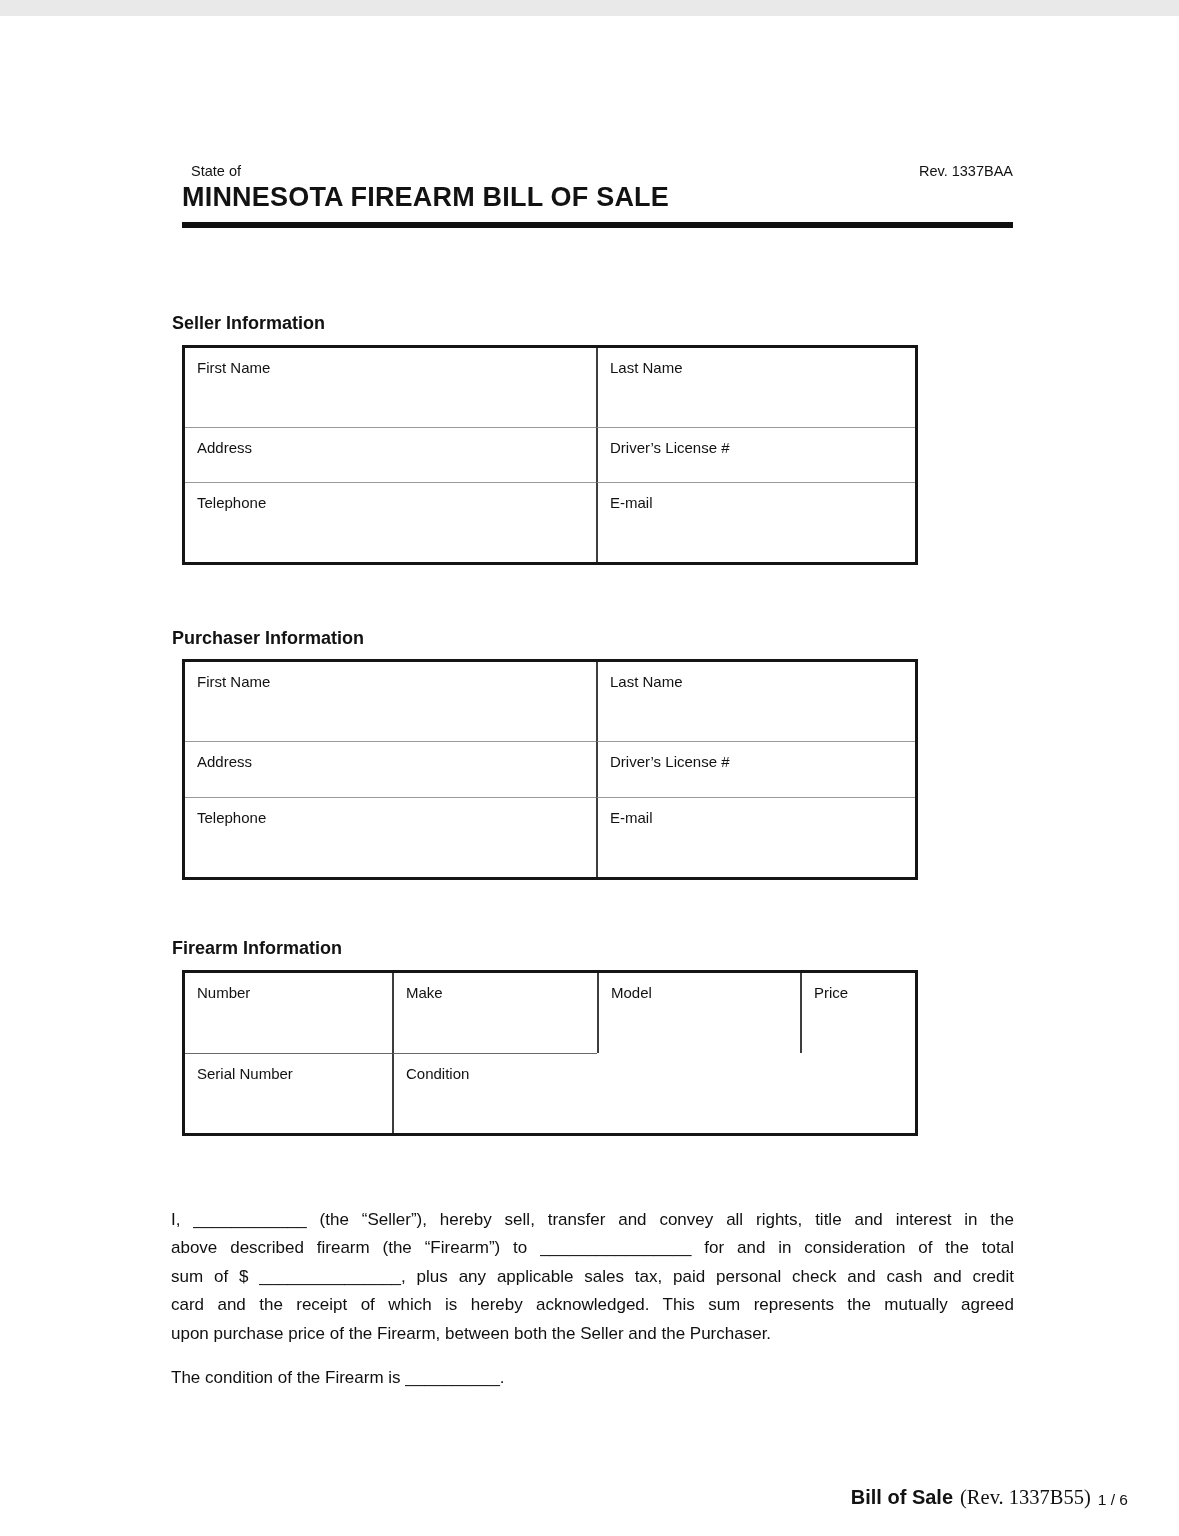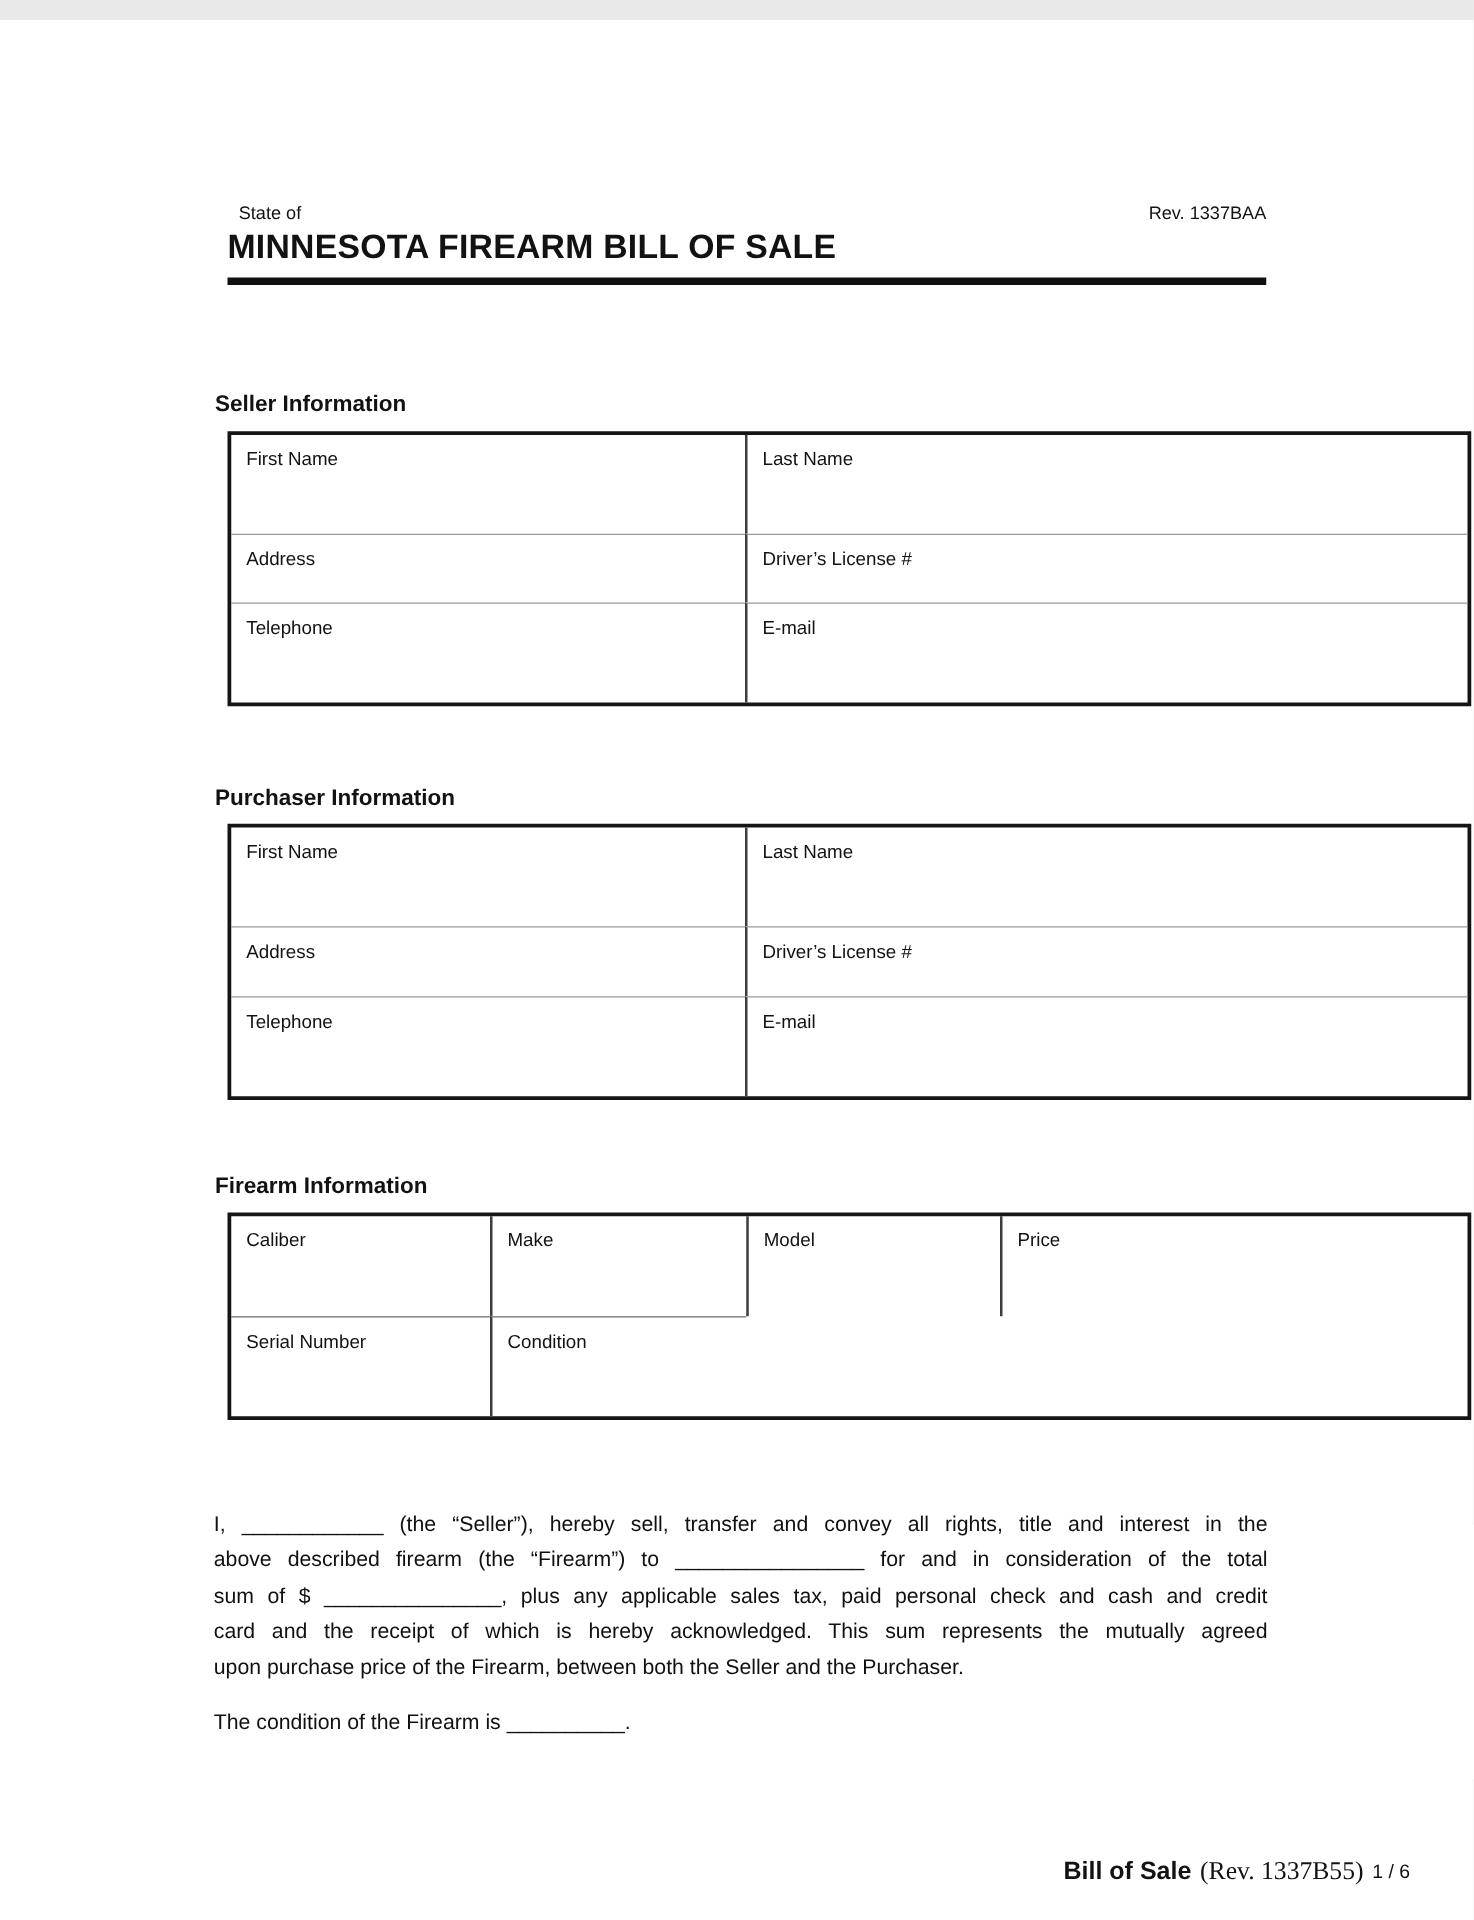--- a/index.html
+++ b/index.html
@@ -25,21 +25,21 @@
   .title-rule{position:absolute;left:182px;top:206px;width:831px;height:6px;background:#101010;}
 
   
   .sec-heading{position:absolute;left:172px;font-size:18px;font-weight:bold;line-height:22px;text-align:right;}
   .sh-seller{top:296px;}
   .sh-purchaser{top:611px;}
   .sh-firearm{top:921px;}
 
   
   .info-table{
-    position:absolute;left:182px;width:995px;
+    position:absolute;left:182px;width:736px;
     display:grid;border:3px solid #151515;background:#fff;
   }
   .tbl-seller{top:329px;height:220px;grid-template-columns:411px auto;grid-template-rows:79px 55px auto;}
   .tbl-purchaser{top:643px;height:221px;grid-template-columns:411px auto;grid-template-rows:79px 56px auto;}
   .tbl-firearm{top:954px;height:166px;grid-template-columns:207px 205px 203px auto;grid-template-rows:80px auto;}
 
   .cell{padding:11px 12px;font-size:15px;line-height:18px;}
   .vl{border-left:2px solid #3d3d3d;}
   .ht{border-top:1px solid #9a9a9a;}
   .tbl-firearm .ht{border-top:1px solid #6a6a6a;}
@@ -54,21 +54,21 @@
   .jline{text-align:justify;text-align-last:justify;}
   .lline{text-align:left;}
   .condition-line{
     position:absolute;left:171px;top:1348px;width:843px;
     font-size:17px;line-height:28.4px;color:#101010;
   }
 
   
   .footer{
     position:absolute;right:51px;top:1470px;
-    display:flex;align-items:center;gap:7px;white-space:nowrap;
+    display:flex;align-items:flex-end;gap:7px;white-space:nowrap;
   }
   .footer .doc-name{font-size:20px;font-weight:bold;font-family:"Liberation Sans",sans-serif;}
   .footer .doc-rev{font-size:20.5px;font-family:"Liberation Serif",serif;}
   .footer .page-num{font-size:15.5px;font-family:"Liberation Sans",sans-serif;}
 </style>
 </head>
 <body>
 
 <div class="page">
 
@@ -117,21 +117,21 @@
       <span class="cell-label">Telephone</span>
     </div>
     <div class="cell vl ht">
       <span class="cell-label">E-mail</span>
     </div>
   </div>
 
   <div class="sec-heading sh-firearm">Firearm Information</div>
   <div class="info-table tbl-firearm">
     <div class="cell">
-      <span class="cell-label">Caliber</span>
+      <span class="cell-label">Number</span>
     </div>
     <div class="cell vl">
       <span class="cell-label">Make</span>
     </div>
     <div class="cell vl">
       <span class="cell-label">Model</span>
     </div>
     <div class="cell vl">
       <span class="cell-label">Price</span>
     </div>

